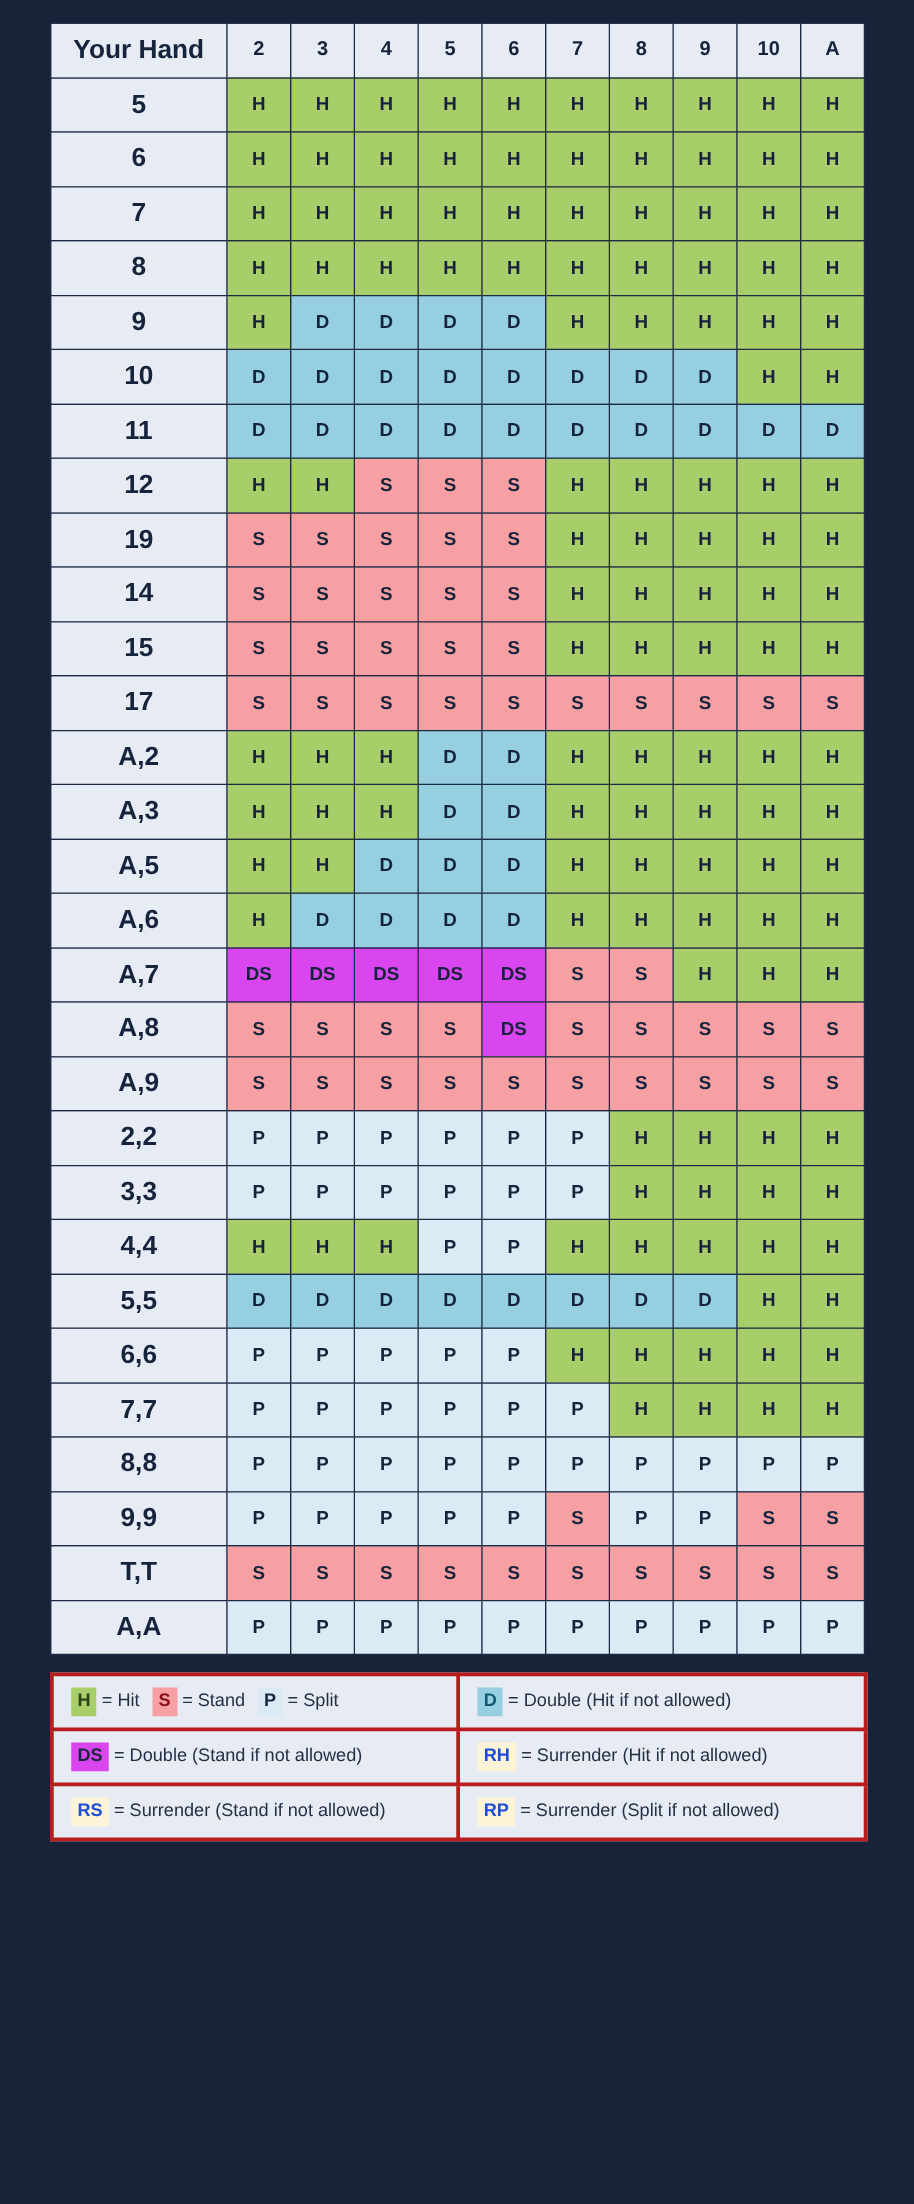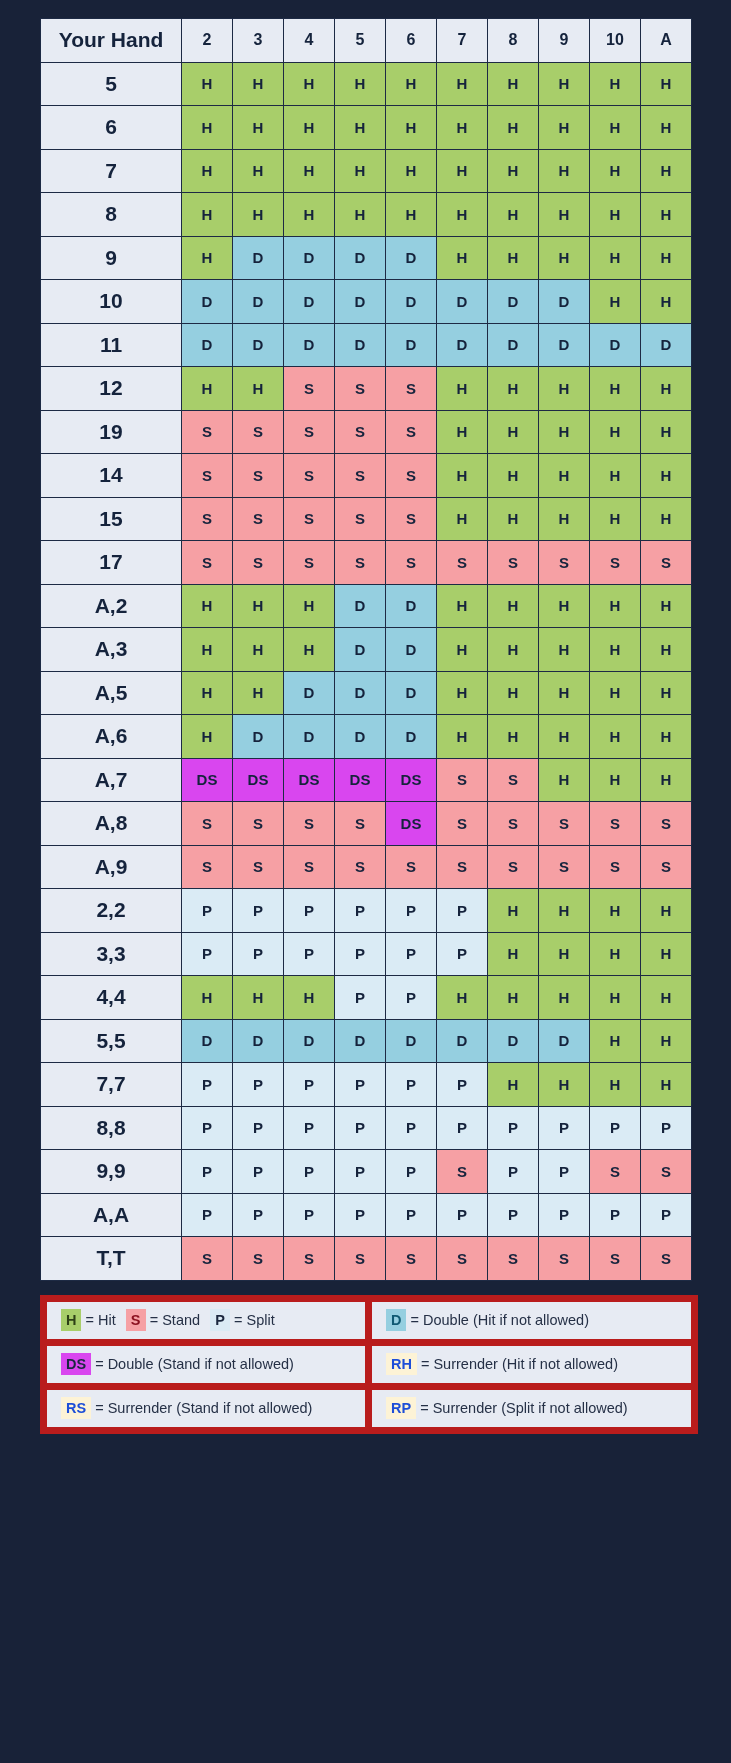--- a/index.html
+++ b/index.html
@@ -58,21 +58,21 @@
 
   
   .legend {
     width: 651px;
     margin-top: 14px;
     border-collapse: collapse;
     table-layout: fixed;
     background: #e7ebf3;
   }
   .legend td {
-    border: 7px solid #b91c1c;
+    border: 3px solid #b91c1c;
     background: #e7ebf3;
     height: 44px;
     padding: 0 14px;
     font-size: 14.5px;
     color: #253046;
     vertical-align: middle;
     white-space: nowrap;
   }
   .legend td.lg-left  { width: 325px; }
   .legend td.lg-right { width: 326px; }
@@ -405,20 +405,33 @@
           <td class="cell act-D">D</td>
           <td class="cell act-D">D</td>
           <td class="cell act-D">D</td>
           <td class="cell act-D">D</td>
           <td class="cell act-D">D</td>
           <td class="cell act-D">D</td>
           <td class="cell act-H">H</td>
           <td class="cell act-H">H</td>
         </tr>
         <tr>
+          <td class="hand-col">6,6</td>
+          <td class="cell act-P">P</td>
+          <td class="cell act-P">P</td>
+          <td class="cell act-P">P</td>
+          <td class="cell act-P">P</td>
+          <td class="cell act-P">P</td>
+          <td class="cell act-H">H</td>
+          <td class="cell act-H">H</td>
+          <td class="cell act-H">H</td>
+          <td class="cell act-H">H</td>
+          <td class="cell act-H">H</td>
+        </tr>
+        <tr>
           <td class="hand-col">7,7</td>
           <td class="cell act-P">P</td>
           <td class="cell act-P">P</td>
           <td class="cell act-P">P</td>
           <td class="cell act-P">P</td>
           <td class="cell act-P">P</td>
           <td class="cell act-P">P</td>
           <td class="cell act-H">H</td>
           <td class="cell act-H">H</td>
           <td class="cell act-H">H</td>
@@ -444,44 +457,44 @@
           <td class="cell act-P">P</td>
           <td class="cell act-P">P</td>
           <td class="cell act-P">P</td>
           <td class="cell act-S">S</td>
           <td class="cell act-P">P</td>
           <td class="cell act-P">P</td>
           <td class="cell act-S">S</td>
           <td class="cell act-S">S</td>
         </tr>
         <tr>
+          <td class="hand-col">T,T</td>
+          <td class="cell act-S">S</td>
+          <td class="cell act-S">S</td>
+          <td class="cell act-S">S</td>
+          <td class="cell act-S">S</td>
+          <td class="cell act-S">S</td>
+          <td class="cell act-S">S</td>
+          <td class="cell act-S">S</td>
+          <td class="cell act-S">S</td>
+          <td class="cell act-S">S</td>
+          <td class="cell act-S">S</td>
+        </tr>
+        <tr>
           <td class="hand-col">A,A</td>
           <td class="cell act-P">P</td>
           <td class="cell act-P">P</td>
           <td class="cell act-P">P</td>
           <td class="cell act-P">P</td>
           <td class="cell act-P">P</td>
           <td class="cell act-P">P</td>
           <td class="cell act-P">P</td>
           <td class="cell act-P">P</td>
           <td class="cell act-P">P</td>
           <td class="cell act-P">P</td>
-        </tr>
-        <tr>
-          <td class="hand-col">T,T</td>
-          <td class="cell act-S">S</td>
-          <td class="cell act-S">S</td>
-          <td class="cell act-S">S</td>
-          <td class="cell act-S">S</td>
-          <td class="cell act-S">S</td>
-          <td class="cell act-S">S</td>
-          <td class="cell act-S">S</td>
-          <td class="cell act-S">S</td>
-          <td class="cell act-S">S</td>
-          <td class="cell act-S">S</td>
         </tr>
       </tbody>
   </table>
 
   <table class="legend">
     <tbody id="legend-body">
         <tr>
           <td class="lg-left"><span class="lg-item"><span class="chip act-H">H</span><span class="lg-text">= Hit</span></span><span class="lg-item"><span class="chip act-S">S</span><span class="lg-text">= Stand</span></span><span class="lg-item"><span class="chip act-P">P</span><span class="lg-text">= Split</span></span></td>
           <td class="lg-right"><span class="lg-item"><span class="chip act-D">D</span><span class="lg-text">= Double (Hit if not allowed)</span></span></td>
         </tr>

